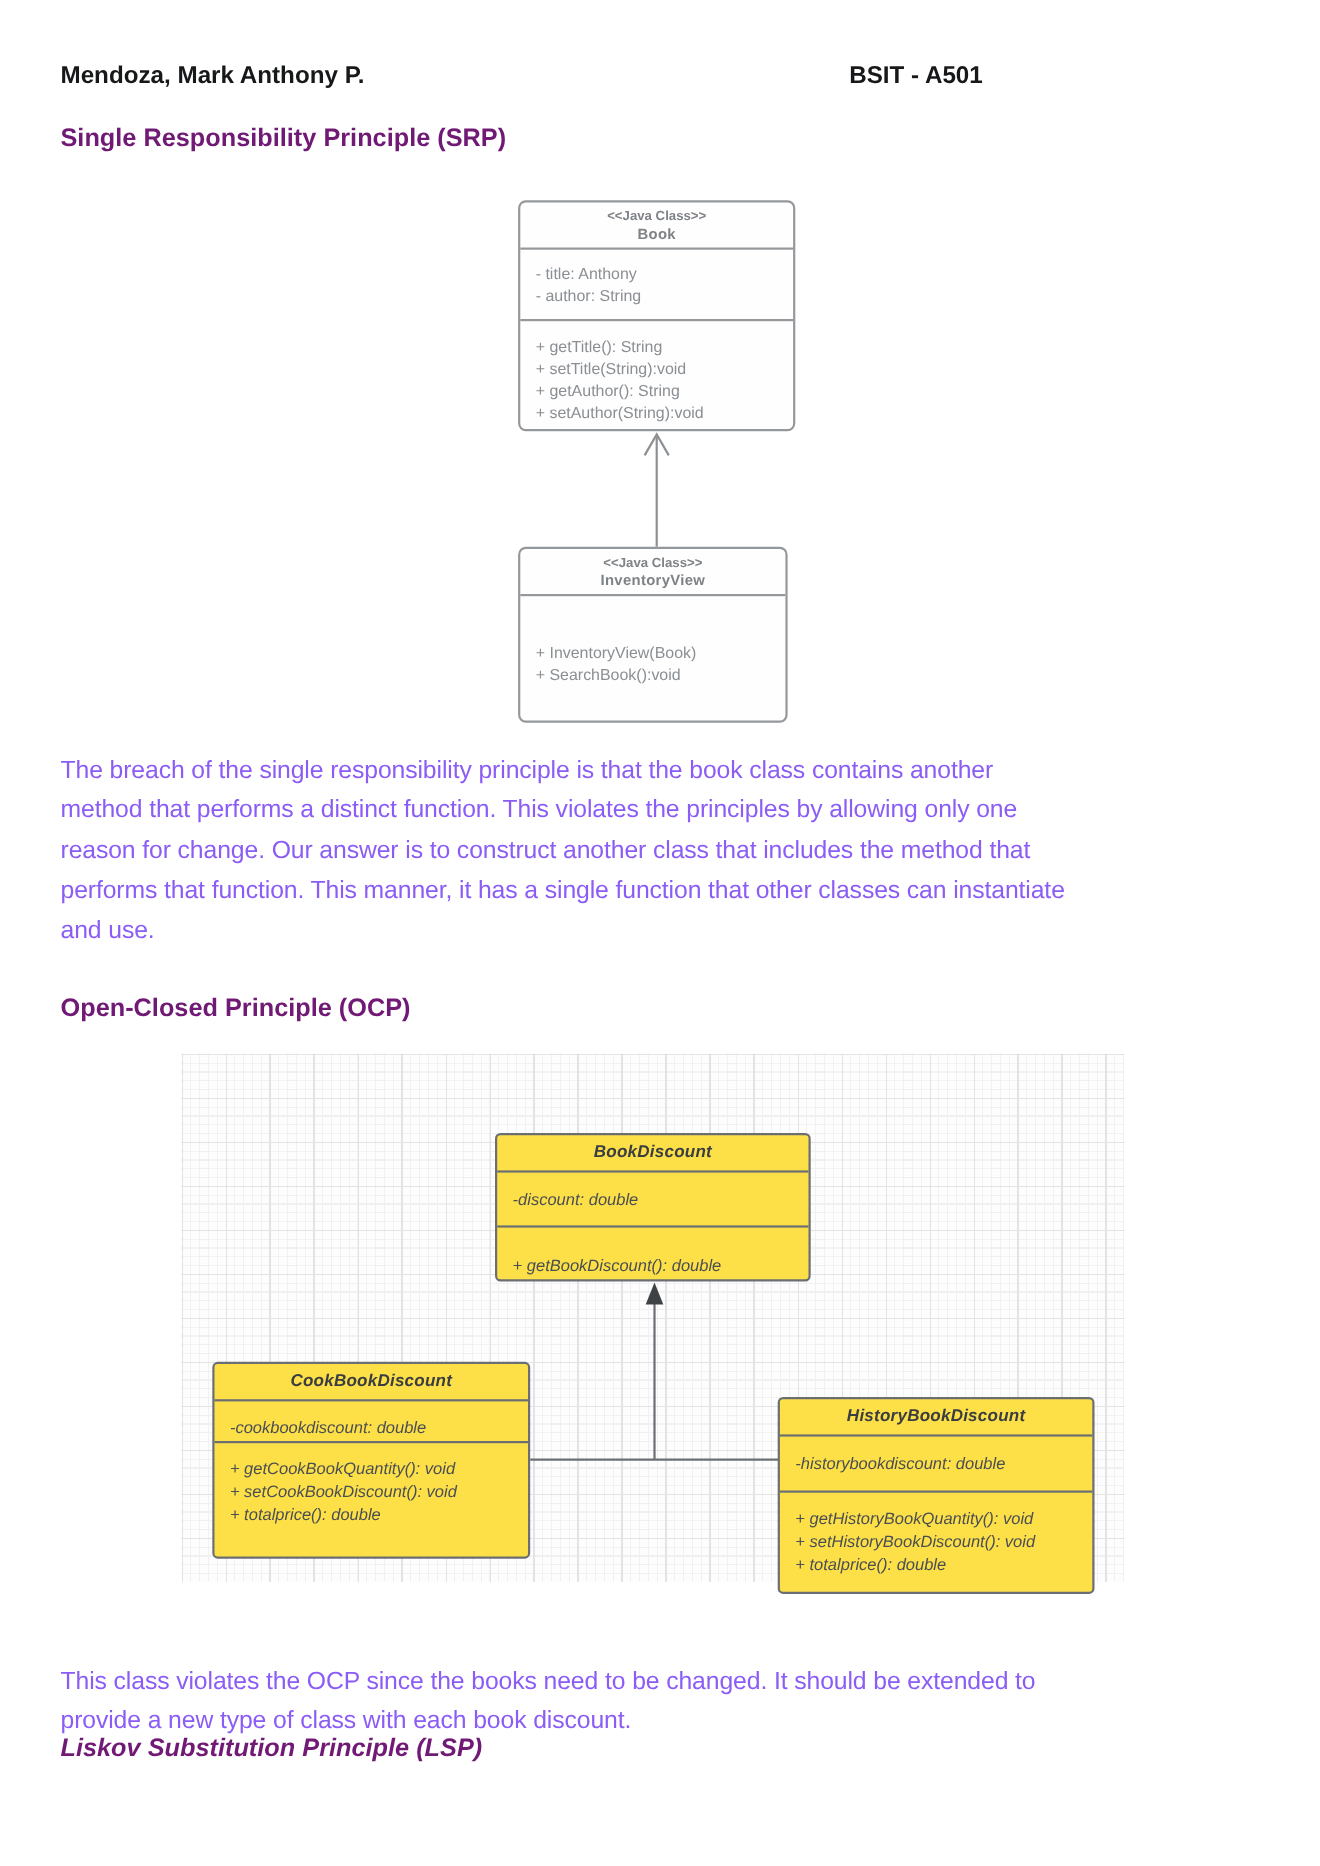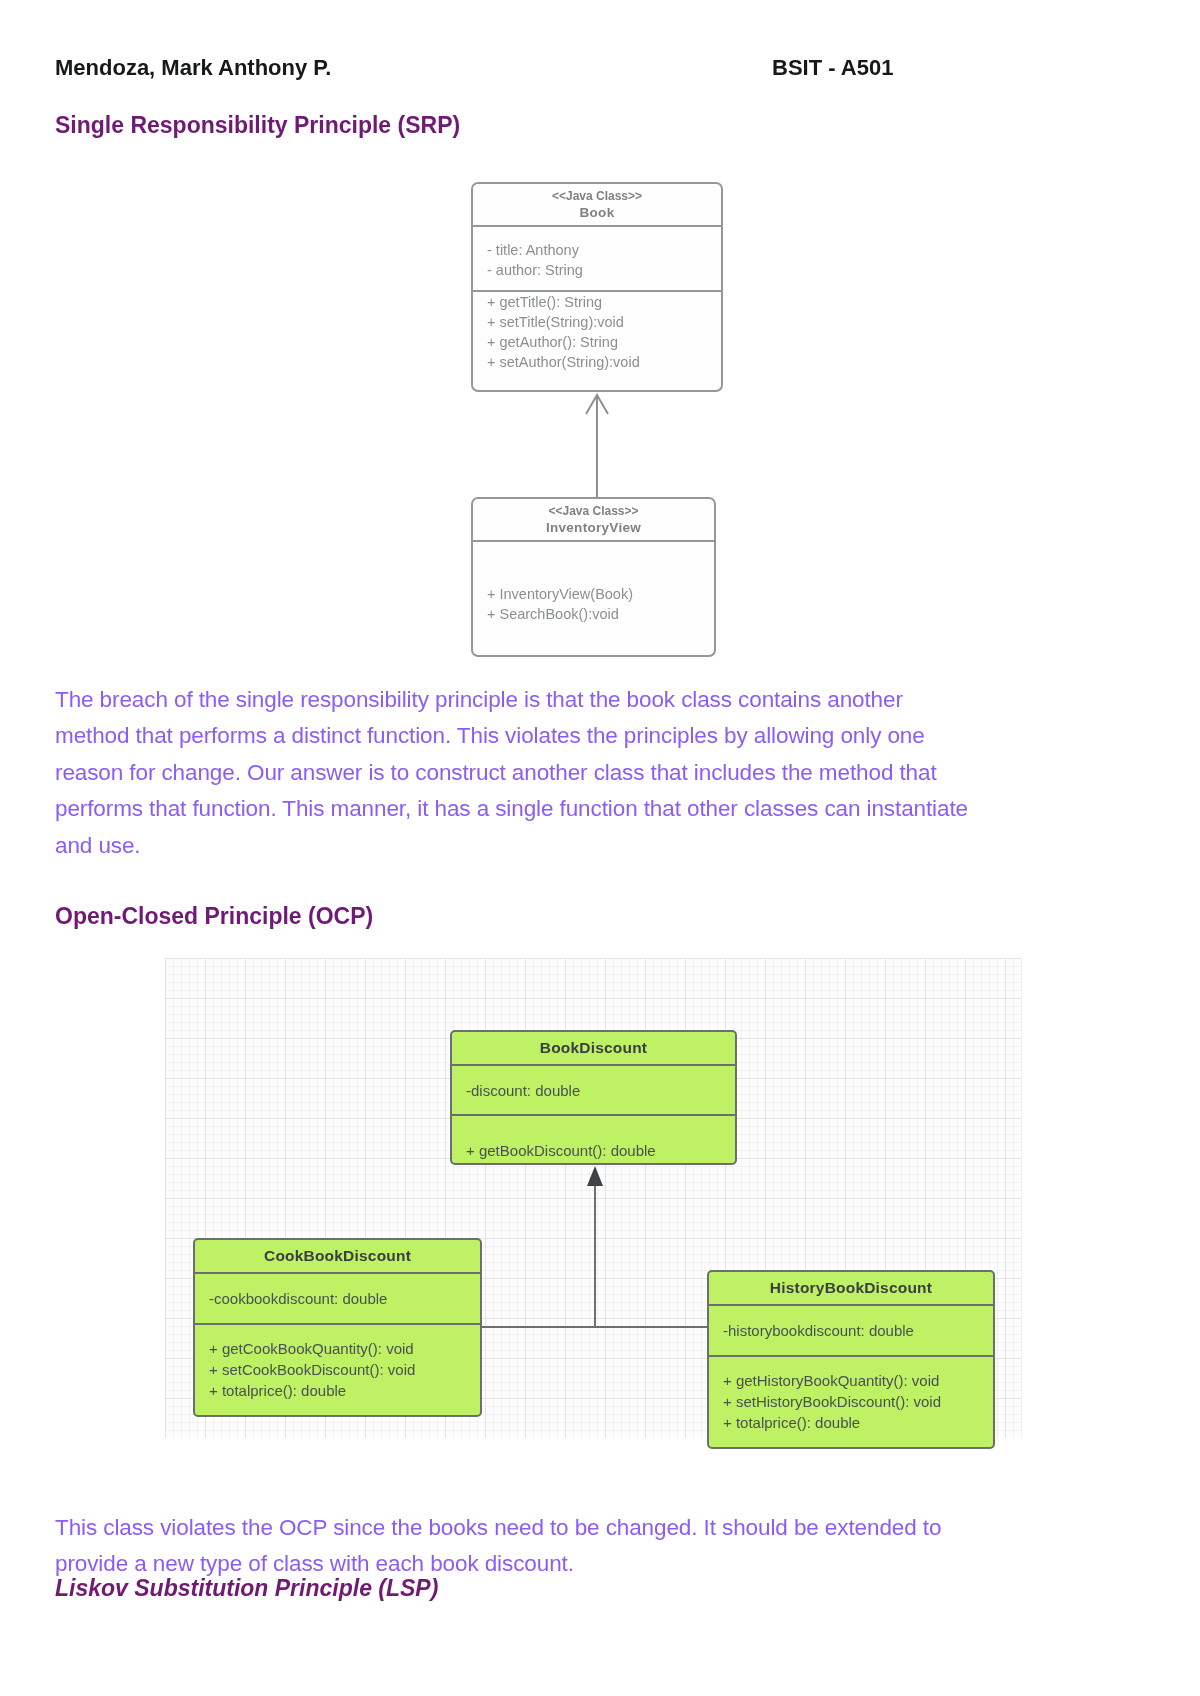--- a/index.html
+++ b/index.html
@@ -15,22 +15,22 @@
   
   .uml{position:absolute;box-sizing:border-box;background:#fefefe;border:2px solid #95989b;
        border-radius:7px;color:#8b8f93;}
   .uml .hd{box-sizing:border-box;text-align:center;display:flex;flex-direction:column;justify-content:center;}
   .uml .stereo{font-size:12px;font-weight:700;color:#7e8286;line-height:15px;}
   .uml .cname{font-size:13.5px;font-weight:700;color:#7e8286;line-height:17px;letter-spacing:.3px;}
   .uml .sec{box-sizing:border-box;border-top:2px solid #95989b;padding-left:14px;}
   .uml .mline{font-size:14.5px;line-height:20px;white-space:nowrap;}
 
   
-  .uml2{position:absolute;box-sizing:border-box;background:#bef264;border:2px solid #6b6f73;
-        border-radius:5px;color:#4b4f53;}
+  .uml2{position:absolute;box-sizing:border-box;background:#fde047;border:2px solid #6b6f73;
+        border-radius:5px;color:#4b4f53;font-style:italic;}
   .uml2 .hd{box-sizing:border-box;text-align:center;display:flex;align-items:center;justify-content:center;
             font-size:15.5px;font-weight:700;color:#3b3e41;letter-spacing:.2px;}
   .uml2 .sec{box-sizing:border-box;border-top:2px solid #6b6f73;padding-left:14px;}
   .uml2 .mline{font-size:15px;line-height:21px;white-space:nowrap;}
 
   .grid{position:absolute;left:165px;top:958px;width:857px;height:480px;background:#fdfdfd;
         background-image:
           repeating-linear-gradient(to right,#e3e3e4 0 1px,transparent 1px 40px),
           repeating-linear-gradient(to bottom,#e3e3e4 0 1px,transparent 1px 40px),
           repeating-linear-gradient(to right,#f1f1f2 0 1px,transparent 1px 8px),
@@ -50,21 +50,21 @@
 
   <div class="uml" style="left:471px;top:182px;width:252px;height:210px;">
     <div class="hd" style="height:41px;">
       <div class="stereo">&lt;&lt;Java Class&gt;&gt;</div>
       <div class="cname">Book</div>
     </div>
     <div class="sec" style="height:65px;padding-top:13px;">
       <div class="mline">- title: Anthony</div>
       <div class="mline">- author: String</div>
     </div>
-    <div class="sec" style="height:123px;">
+    <div class="sec" style="height:123px;padding-top:14px;">
       <div class="mline">+ getTitle(): String</div>
       <div class="mline">+ setTitle(String):void</div>
       <div class="mline">+ getAuthor(): String</div>
       <div class="mline">+ setAuthor(String):void</div>
     </div>
   </div>
 
   <svg style="left:577px;top:392px;" width="40" height="105" viewBox="0 0 40 105">
     <line x1="20" y1="105" x2="20" y2="5" stroke="#8d9093" stroke-width="2"></line>
     <polyline points="9,22 20,3 31,22" fill="none" stroke="#8d9093" stroke-width="2"></polyline>
@@ -104,21 +104,21 @@
   </div>
 
   <svg style="left:480px;top:1160px;" width="230" height="170" viewBox="0 0 230 170">
     <line x1="2" y1="167" x2="228" y2="167" stroke="#6b6f73" stroke-width="2"></line>
     <line x1="115" y1="167" x2="115" y2="14" stroke="#6b6f73" stroke-width="2"></line>
     <polygon points="107,26 115,6 123,26" fill="#3f4245"></polygon>
   </svg>
 
   <div class="uml2" style="left:193px;top:1238px;width:289px;height:179px;">
     <div class="hd" style="height:32px;">CookBookDiscount</div>
-    <div class="sec" style="height:51px;padding-top:14px;">
+    <div class="sec" style="height:38px;padding-top:14px;">
       <div class="mline">-cookbookdiscount: double</div>
     </div>
     <div class="sec" style="height:88px;padding-top:13px;">
       <div class="mline">+ getCookBookQuantity(): void</div>
       <div class="mline">+ setCookBookDiscount(): void</div>
       <div class="mline">+ totalprice(): double</div>
     </div>
   </div>
 
   <div class="uml2" style="left:707px;top:1238px;width:288px;height:179px;margin-top:32px;">

